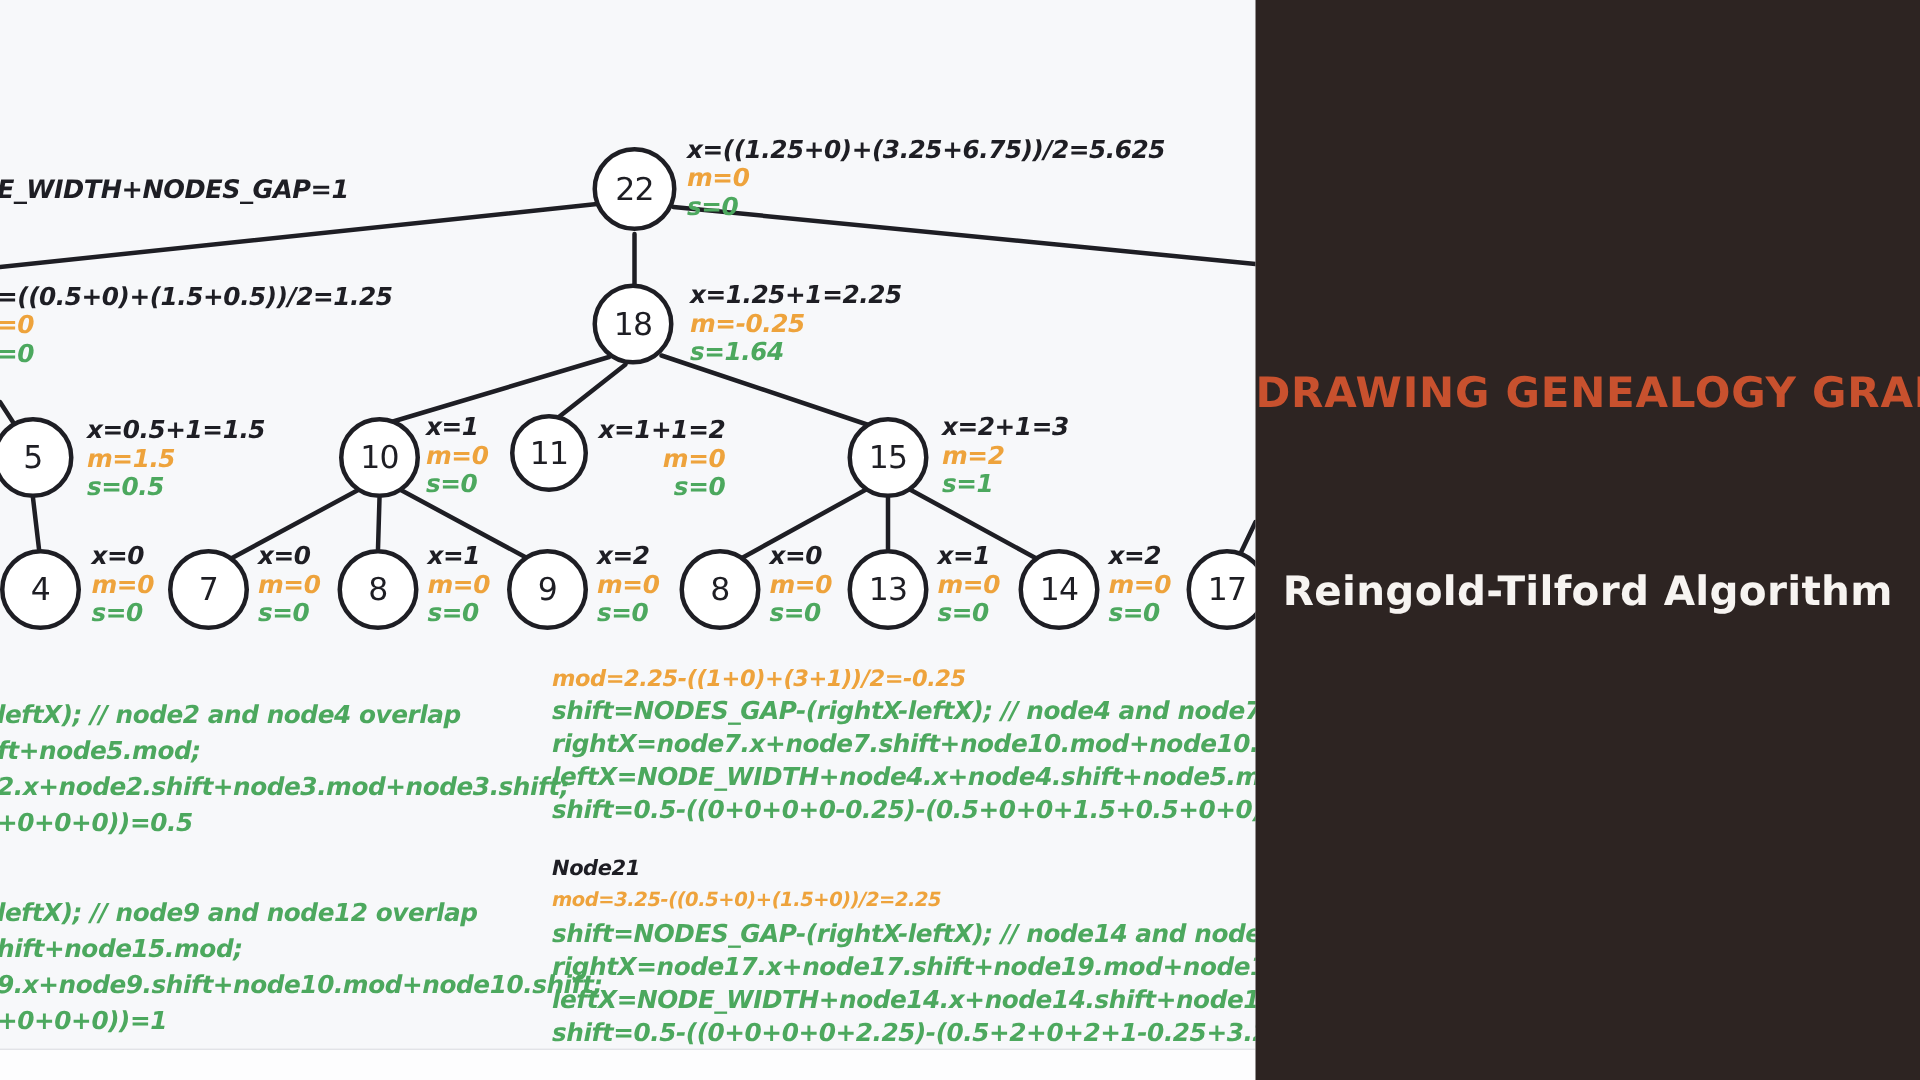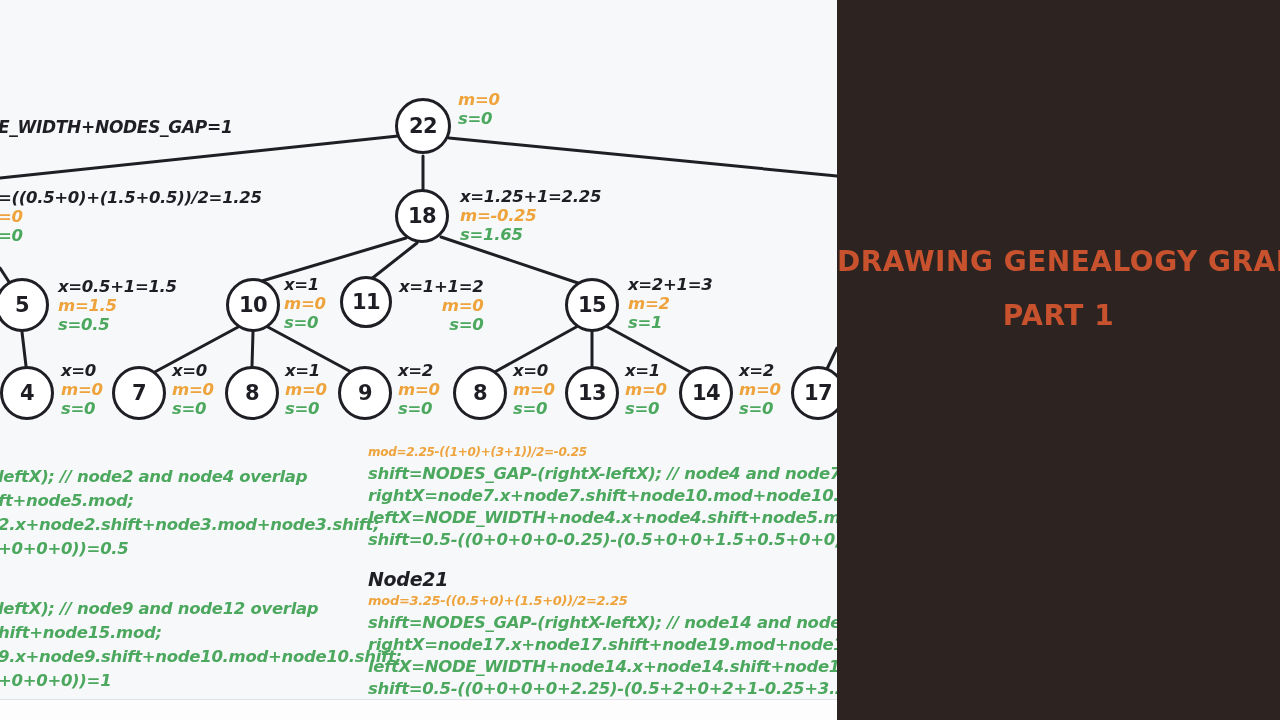--- a/index.html
+++ b/index.html
@@ -13,21 +13,21 @@
     position:absolute; left:0; top:0; width:837px; height:720px;
     background:var(--canvas_bg,#f7f8fa); overflow:hidden;
   }
   #edge-layer { position:absolute; left:0; top:0; width:837px; height:720px; }
 
   .node {
     position:absolute; border:3px solid var(--ink,#1e1e24); border-radius:50%;
     background:var(--node_fill,#fff); display:flex; align-items:center; justify-content:center;
   }
   .node-label {
-    font-size:21px; font-weight:700; color:var(--ink,#1e1e24); letter-spacing:-0.5px;
+    font-size:21px; font-weight:400; color:var(--ink,#1e1e24); letter-spacing:-0.5px;
   }
 
   .ann { position:absolute; white-space:nowrap; }
   .ann-line, .bline {
     font-style:italic; font-weight:600; letter-spacing:-0.3px; white-space:nowrap;
   }
   .ann-line { font-size:16.5px; line-height:19px; }
 
   .block { position:absolute; white-space:nowrap; }
   .bline.header { font-size:16px; }
@@ -79,30 +79,31 @@
         <line x1="578" y1="326" x2="491" y2="374" stroke="#1e1e24" stroke-width="3" stroke-linecap="round"></line>
         <line x1="592" y1="332" x2="592" y2="366" stroke="#1e1e24" stroke-width="3" stroke-linecap="round"></line>
         <line x1="606" y1="326" x2="694" y2="374" stroke="#1e1e24" stroke-width="3" stroke-linecap="round"></line>
         <line x1="826" y1="371" x2="837" y2="348" stroke="#1e1e24" stroke-width="3" stroke-linecap="round"></line>
       </svg>
     <div id="node-layer">
         <div class="node" style="left: 395px; top: 98px; width: 56px; height: 56px;">
           <span class="node-label">22</span>
         </div>
         <div class="ann" style="left: 458px; top: 90px;">
+          <div class="ann-line c-black">x=((1.25+0)+(3.25+6.75))/2=5.625</div>
           <div class="ann-line c-orange">m=0</div>
           <div class="ann-line c-green">s=0</div>
         </div>
         <div class="node" style="left: 395px; top: 189px; width: 54px; height: 54px;">
           <span class="node-label">18</span>
         </div>
         <div class="ann" style="left: 460px; top: 187px;">
           <div class="ann-line c-black">x=1.25+1=2.25</div>
           <div class="ann-line c-orange">m=-0.25</div>
-          <div class="ann-line c-green">s=1.65</div>
+          <div class="ann-line c-green">s=1.64</div>
         </div>
         <div class="node" style="left: -5px; top: 278px; width: 54px; height: 54px;">
           <span class="node-label">5</span>
         </div>
         <div class="ann" style="left: 58px; top: 277px;">
           <div class="ann-line c-black">x=0.5+1=1.5</div>
           <div class="ann-line c-orange">m=1.5</div>
           <div class="ann-line c-green">s=0.5</div>
         </div>
         <div class="node" style="left: 226px; top: 278px; width: 54px; height: 54px;">
@@ -192,28 +193,28 @@
     <div id="block-layer">
         <div class="block" style="left: -2px; top: 116px;">
           <div class="bline c-black" style="font-size: 17px; line-height: 22px;">E_WIDTH+NODES_GAP=1</div>
         </div>
         <div class="block" style="left: -2px; top: 188px;">
           <div class="bline c-black" style="font-size: 16.5px; line-height: 19px;">=((0.5+0)+(1.5+0.5))/2=1.25</div>
           <div class="bline c-orange" style="font-size: 16.5px; line-height: 19px;">=0</div>
           <div class="bline c-green" style="font-size: 16.5px; line-height: 19px;">=0</div>
         </div>
         <div class="block" style="left: 368px; top: 441px;">
-          <div class="bline c-orange" style="font-size: 12px; line-height: 22px;">mod=2.25-((1+0)+(3+1))/2=-0.25</div>
+          <div class="bline c-orange" style="font-size: 15px; line-height: 22px;">mod=2.25-((1+0)+(3+1))/2=-0.25</div>
           <div class="bline c-green" style="font-size: 16.5px; line-height: 22px;">shift=NODES_GAP-(rightX-leftX); // node4 and node7 h</div>
           <div class="bline c-green" style="font-size: 16.5px; line-height: 22px;">rightX=node7.x+node7.shift+node10.mod+node10.shift+</div>
           <div class="bline c-green" style="font-size: 16.5px; line-height: 22px;">leftX=NODE_WIDTH+node4.x+node4.shift+node5.mod+</div>
           <div class="bline c-green" style="font-size: 16.5px; line-height: 22px;">shift=0.5-((0+0+0+0-0.25)-(0.5+0+0+1.5+0.5+0+0))=3.</div>
         </div>
         <div class="block" style="left: 368px; top: 568px;">
-          <div class="bline c-black header" style="font-size: 19px; line-height: 22px;">Node21</div>
+          <div class="bline c-black header" style="font-size: 14px; line-height: 22px;">Node21</div>
           <div class="bline c-orange" style="font-size: 13px; line-height: 22px;">mod=3.25-((0.5+0)+(1.5+0))/2=2.25</div>
           <div class="bline c-green" style="font-size: 16.5px; line-height: 22px;">shift=NODES_GAP-(rightX-leftX); // node14 and node17</div>
           <div class="bline c-green" style="font-size: 16.5px; line-height: 22px;">rightX=node17.x+node17.shift+node19.mod+node19.shif</div>
           <div class="bline c-green" style="font-size: 16.5px; line-height: 22px;">leftX=NODE_WIDTH+node14.x+node14.shift+node15.mo</div>
           <div class="bline c-green" style="font-size: 16.5px; line-height: 22px;">shift=0.5-((0+0+0+0+2.25)-(0.5+2+0+2+1-0.25+3.25))</div>
         </div>
         <div class="block" style="left: -2px; top: 465px;">
           <div class="bline c-green" style="font-size: 16.5px; line-height: 24px;">leftX); // node2 and node4 overlap</div>
           <div class="bline c-green" style="font-size: 16.5px; line-height: 24px;">ft+node5.mod;</div>
           <div class="bline c-green" style="font-size: 16.5px; line-height: 24px;">2.x+node2.shift+node3.mod+node3.shift;</div>
@@ -224,16 +225,16 @@
           <div class="bline c-green" style="font-size: 16.5px; line-height: 24px;">hift+node15.mod;</div>
           <div class="bline c-green" style="font-size: 16.5px; line-height: 24px;">9.x+node9.shift+node10.mod+node10.shift;</div>
           <div class="bline c-green" style="font-size: 16.5px; line-height: 24px;">+0+0+0))=1</div>
         </div>
       </div>
     <div class="canvas-bottom"></div>
   </div>
 
   <div class="sidebar">
     <div class="sb-title line1">DRAWING GENEALOGY GRAPHS</div>
-    <div class="sb-title line2">PART 1</div>
+    <div class="sb-subtitle">Reingold-Tilford Algorithm</div>
   </div>
 
 </div>
 
 </body></html>

